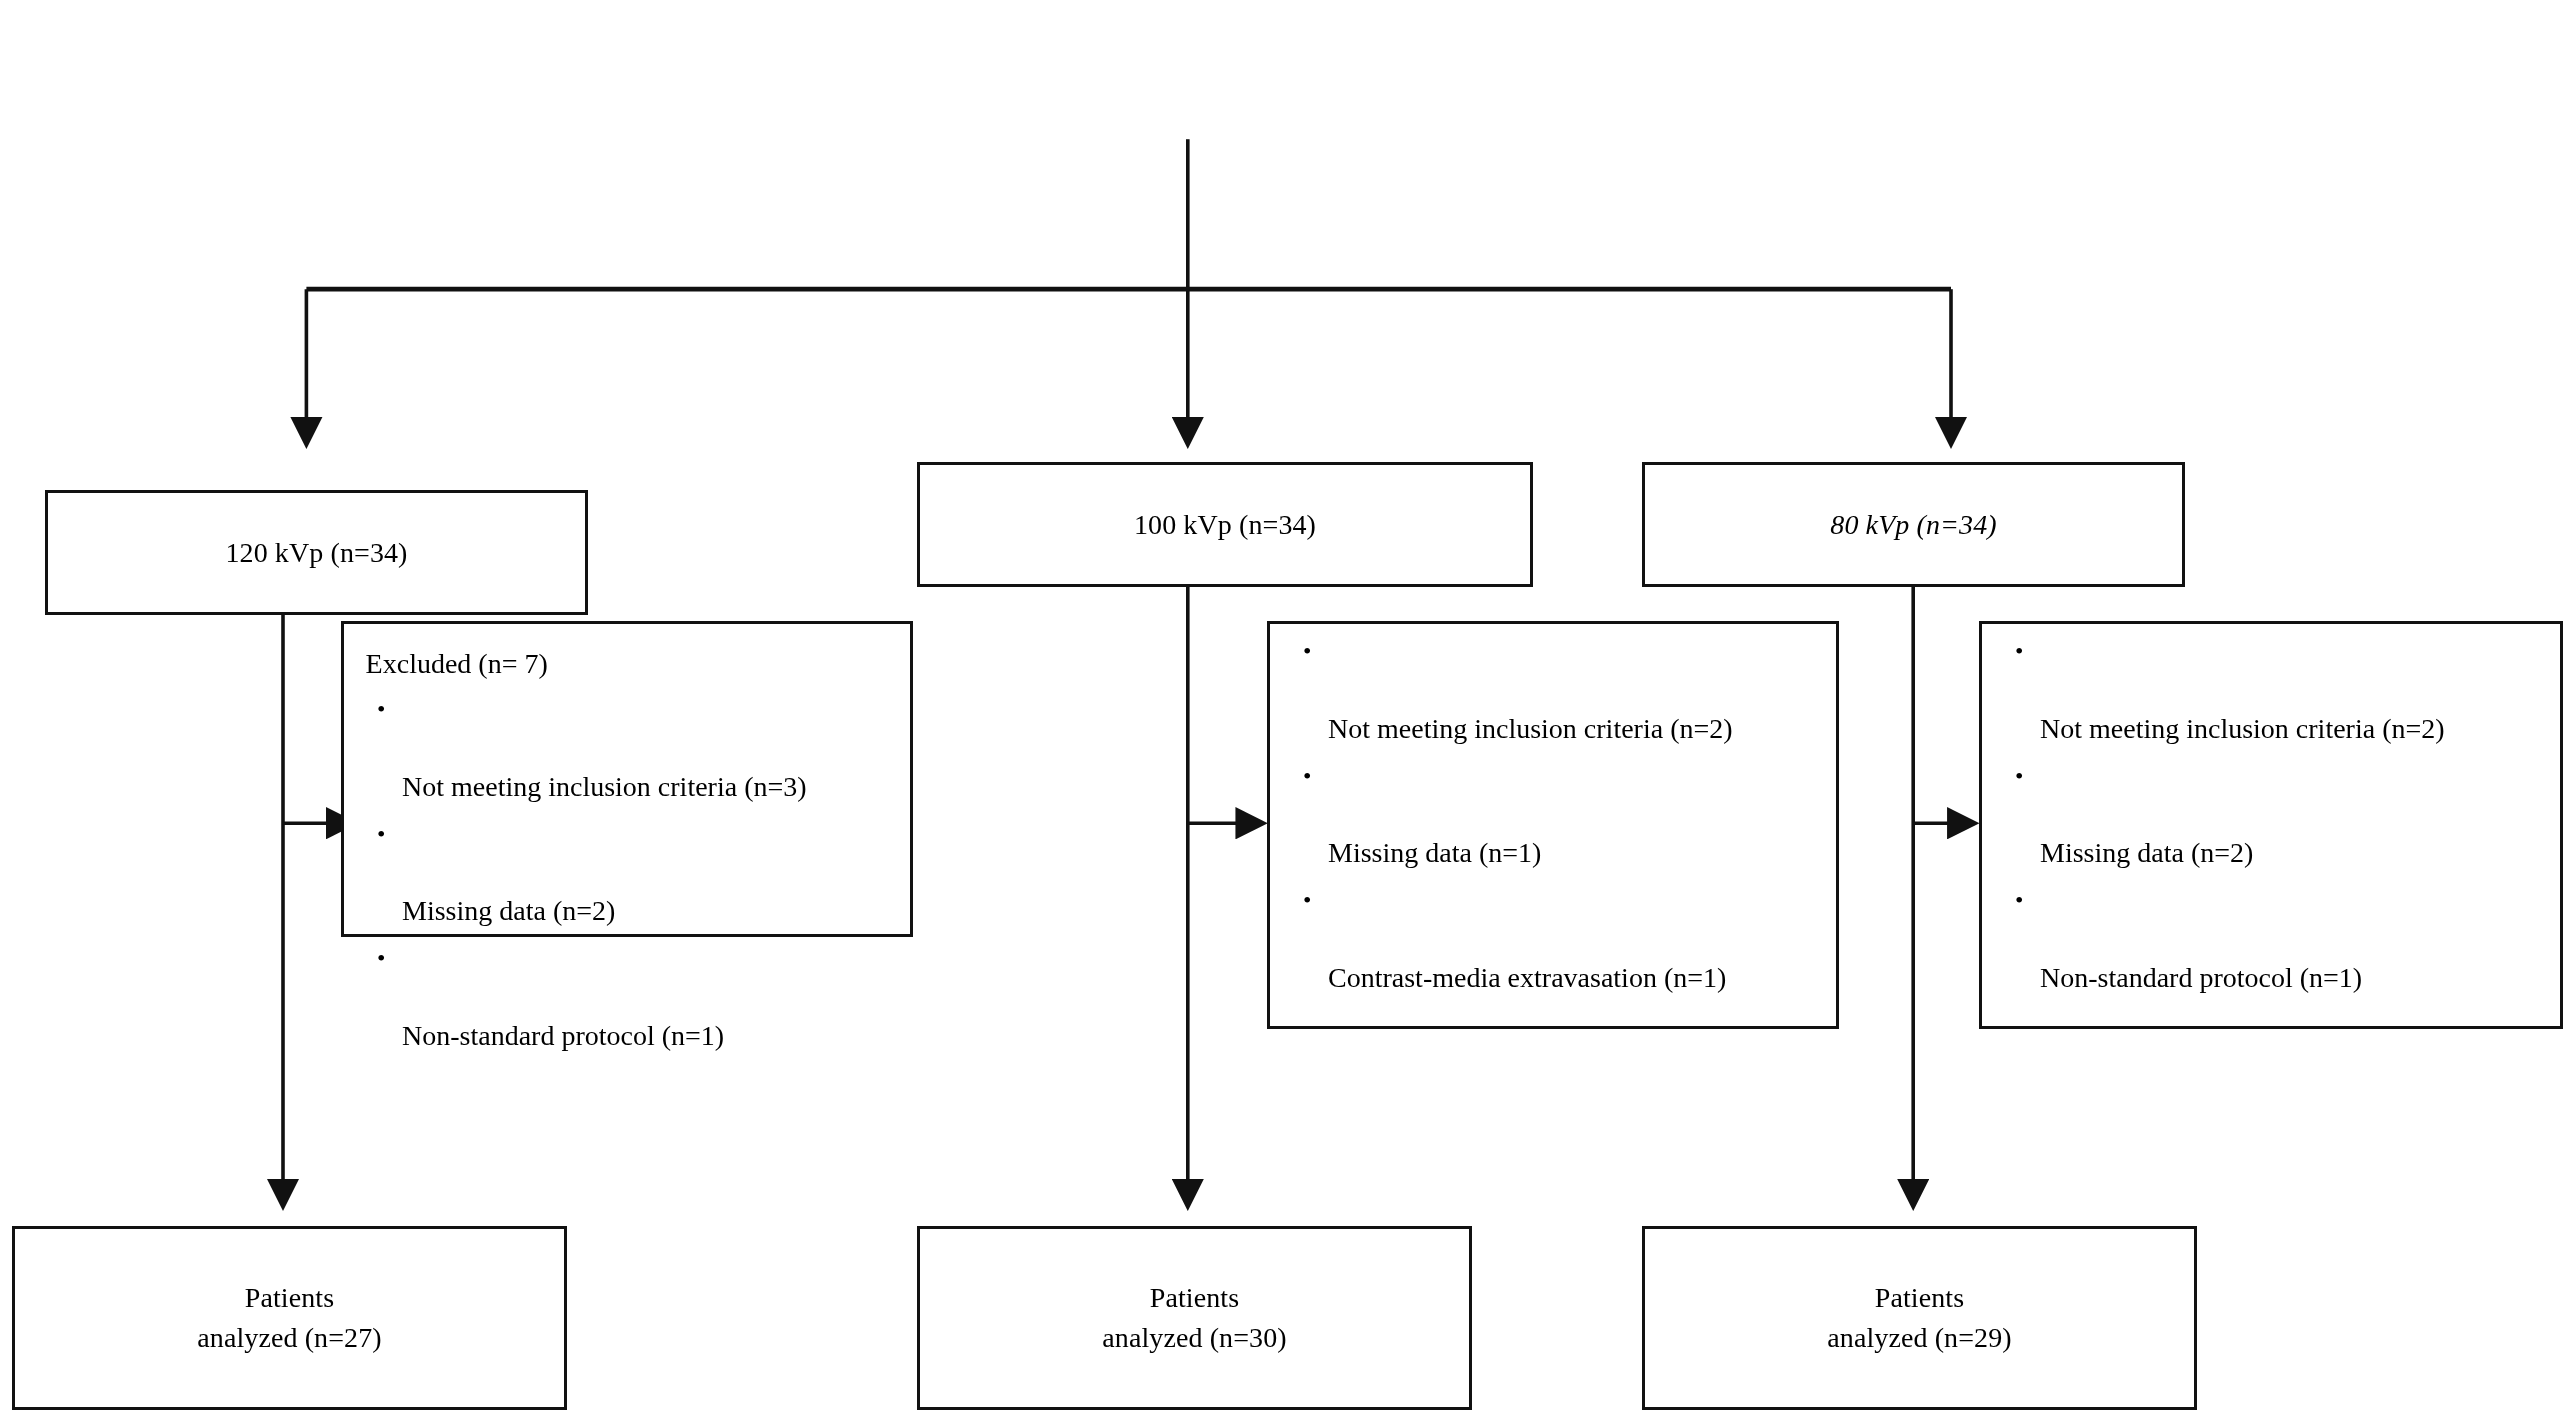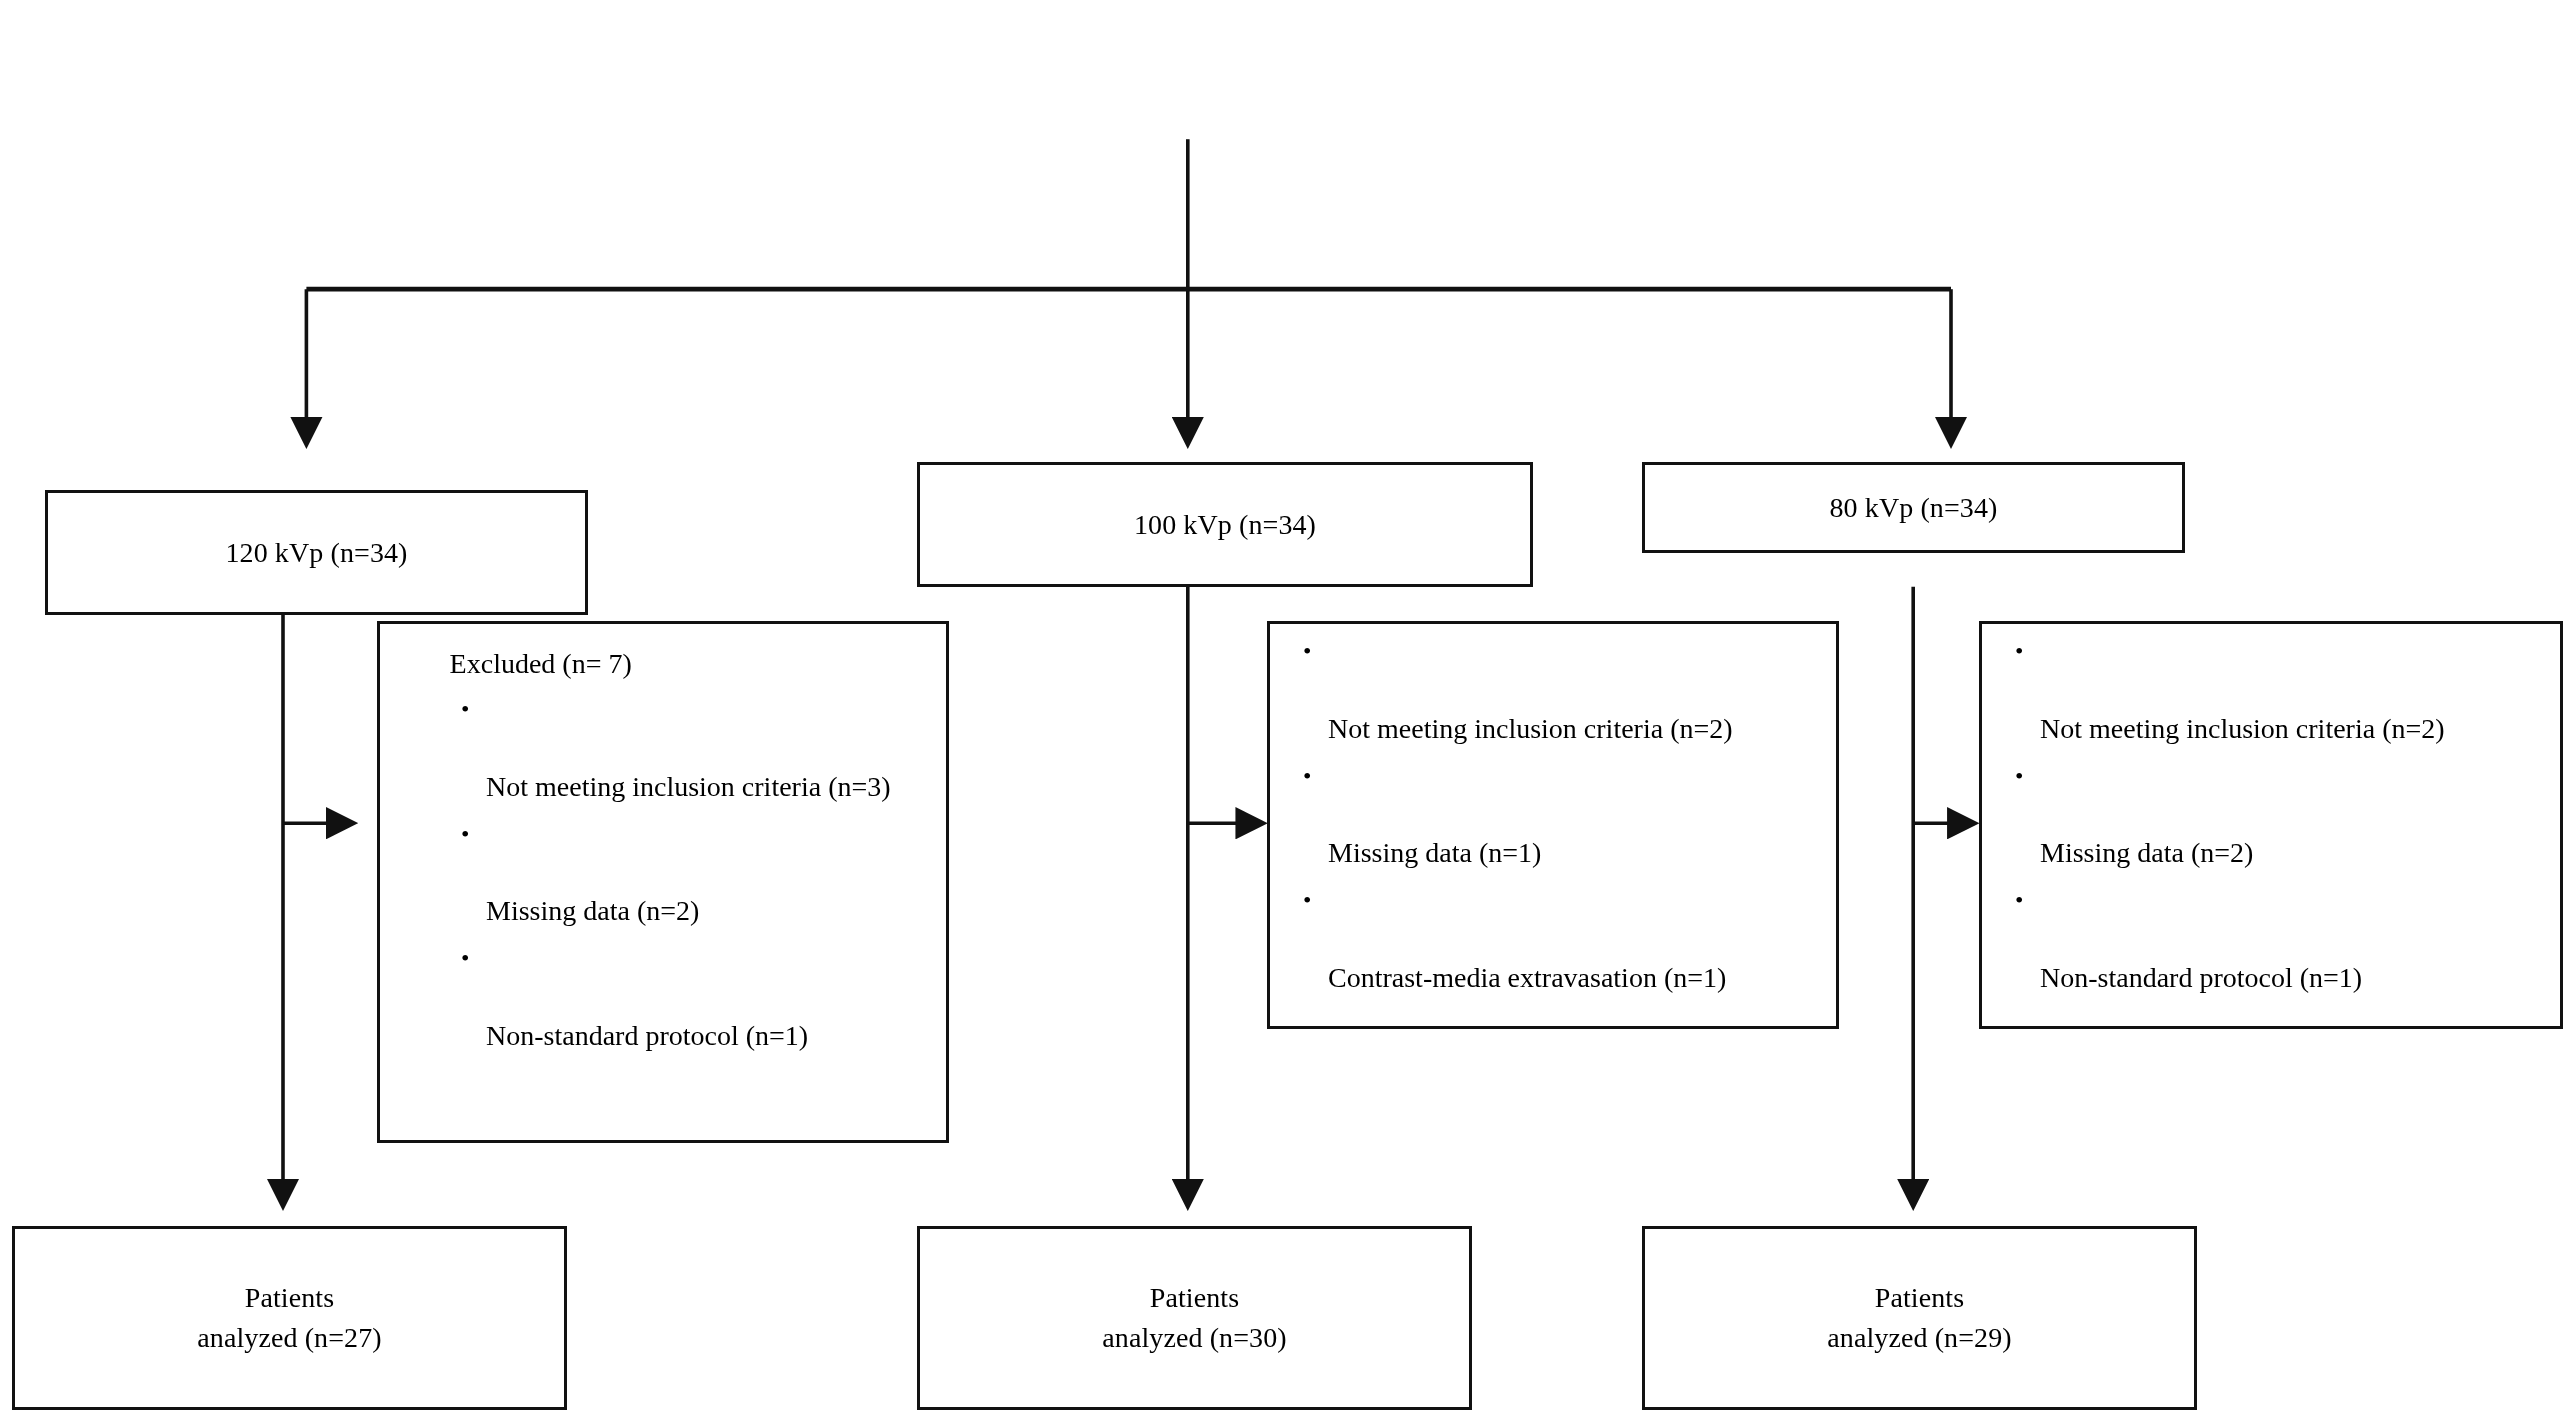--- a/index.html
+++ b/index.html
@@ -107,25 +107,25 @@
 
 
   <div class="box" style="left:45px; top:490px; width:543px; height:125px;">
     <span class="label">120 kVp (n=34)</span>
   </div>
 
   <div class="box" style="left:917px; top:462px; width:616px; height:125px;">
     <span class="label">100 kVp (n=34)</span>
   </div>
 
-  <div class="box" style="left:1642px; top:462px; width:543px; height:91px;">
+  <div class="box" style="left:1642px; top:462px; width:543px; height:125px;font-style:italic;">
     <span class="label">80 kVp (n=34)</span>
   </div>
 
-  <div class="excl-box" style="left:377px; top:621px; width:572px; height:522px;padding-left:48px;">
+  <div class="excl-box" style="left:341px; top:621px; width:572px; height:316px;">
     <div class="excl-head">Excluded (n= 7)</div>
     <ul class="excl-list">
       <li>
         <span class="bullet">•</span>
         <span>Not meeting inclusion criteria (n=3)</span>
       </li>
       <li>
         <span class="bullet">•</span>
         <span>Missing data (n=2)</span>
       </li>

